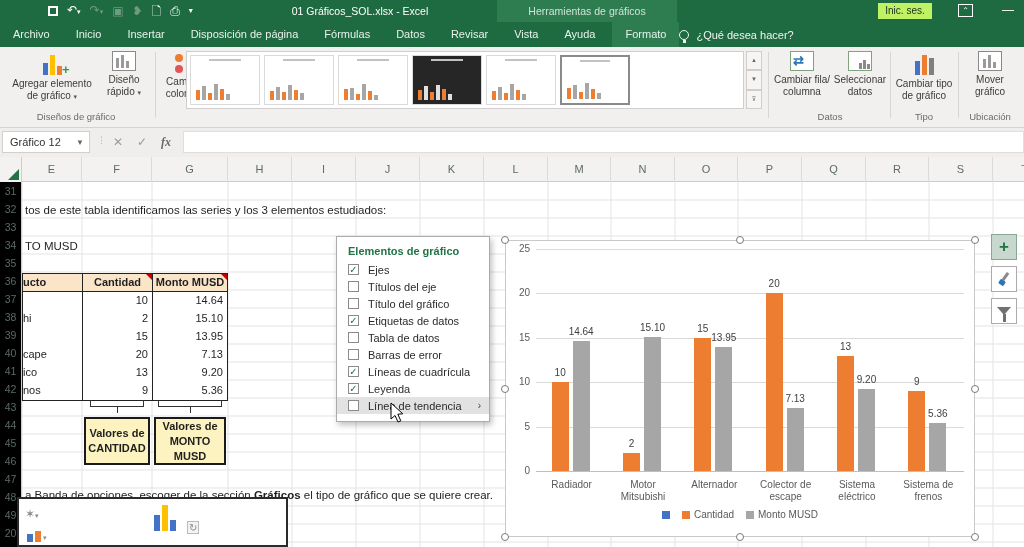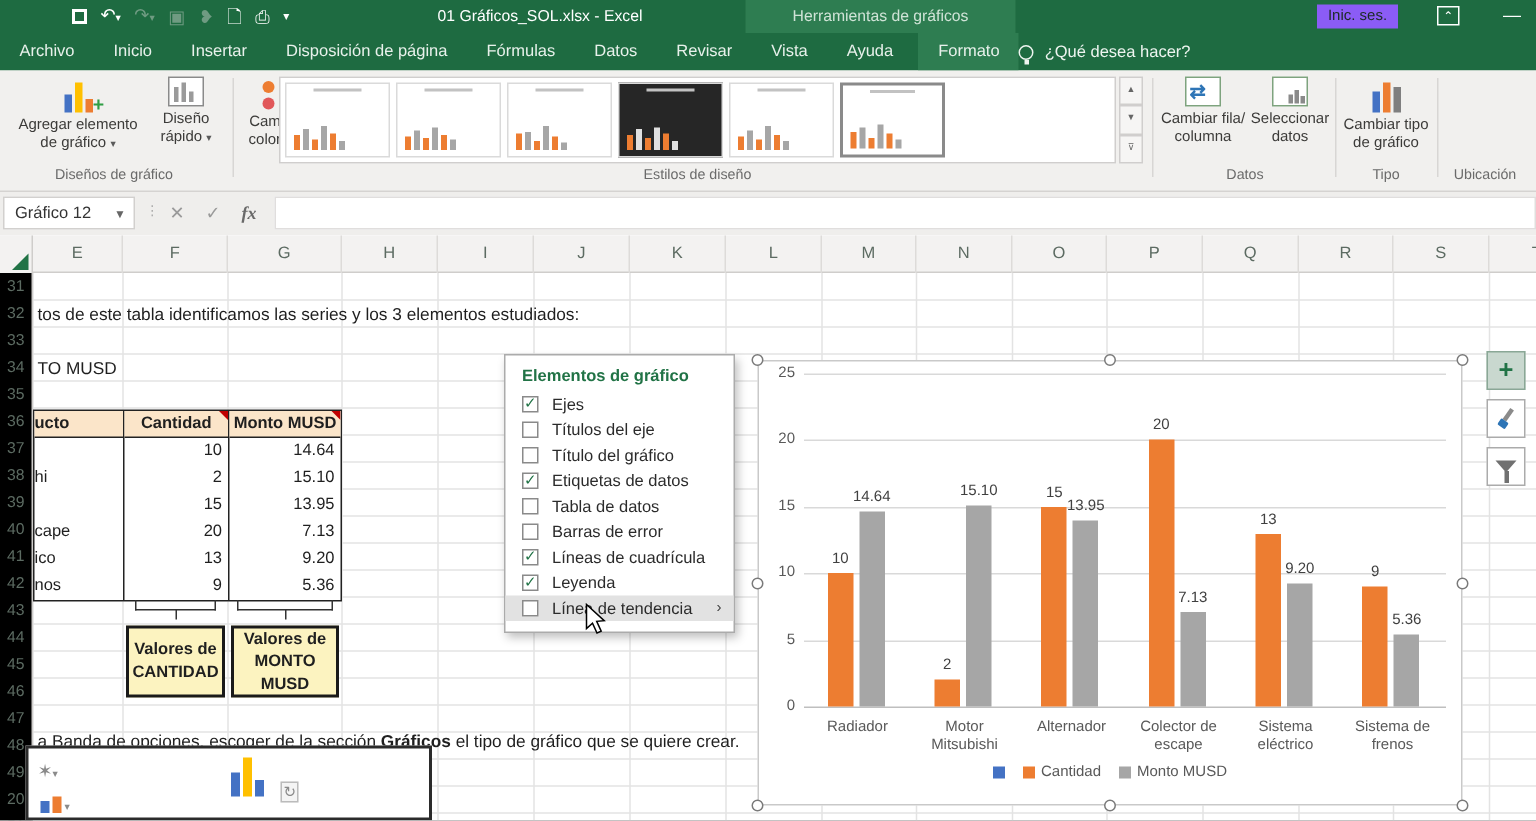--- a/index.html
+++ b/index.html
@@ -9,21 +9,21 @@
   
   #titlebar{position:absolute;left:0;top:0;width:1024px;height:22px;background:#1e6b41;}
   #ctx-band{position:absolute;left:497px;top:0;width:180px;height:22px;background:#2e7d51;color:#cfe3d6;
     font-size:10.5px;text-align:center;line-height:22px;}
   #qat{position:absolute;left:48px;top:0;height:22px;display:flex;align-items:center;gap:9px;}
   .qicon{color:#fff;font-size:12px;line-height:22px;}
   .qicon.dim{color:#6f9b82;}
   .disk{width:10px;height:10px;border:2px solid #fff;}
   #title-text{position:absolute;left:240px;top:0;width:240px;height:22px;color:#fff;font-size:10.5px;
     text-align:center;line-height:22px;}
-  #signin{position:absolute;left:878px;top:3px;width:54px;height:16px;background:#8b5cf6;color:#1b2b22;
+  #signin{position:absolute;left:878px;top:3px;width:54px;height:16px;background:#bef264;color:#1b2b22;
     font-size:10px;text-align:center;line-height:16px;}
   #ribbon-disp{position:absolute;left:958px;top:4px;width:15px;height:13px;border:1px solid #fff;color:#fff;
     font-size:8px;text-align:center;line-height:12px;}
   #min-btn{position:absolute;left:1000px;top:2px;width:16px;height:18px;color:#fff;font-size:12px;
     text-align:center;line-height:16px;}
 
   
   #menurow{position:absolute;left:0;top:22px;width:1024px;height:25px;background:#1e6b41;display:flex;}
   .mtab{color:#e8f1eb;font-size:11px;line-height:25px;padding:0 13px;white-space:nowrap;}
   #ctx-zone{display:flex;background:#2e7d51;margin-left:4px;}
@@ -264,21 +264,20 @@
           <i style="height: 16px; background: rgb(166, 166, 166);"></i>
           <i style="height: 10px; background: rgb(237, 125, 49);"></i>
           <i style="height: 6px; background: rgb(166, 166, 166);"></i>
         </div>
       </div>
     <div id="gal-btns">
       <div>▲</div>
       <div>▼</div>
       <div>⊽</div>
     </div>
-    <div class="glabel" style="left:186px;width:558px">Estilos de diseño</div>
     <div class="rsep" style="left:768px"></div>
 
     <div class="bigbtn" style="left:772px;width:60px">
       <span class="table-ic">
           <span class="swap">⇄</span>
         </span>
       <span class="lbl"><span>Cambiar fila/</span><br><span>columna</span></span>
     </div>
     <div class="bigbtn" style="left:832px;width:56px">
       <span class="table-ic">
@@ -297,20 +296,30 @@
       <span class="ic-bars">
         <i style="background:#4472C4;height:14px"></i>
           <i style="background:#ED7D31;height:20px"></i>
           <i style="background:#7f7f7f;height:17px"></i>
       </span>
       <span class="lbl"><span>Cambiar tipo</span><br><span>de gráfico</span></span>
     </div>
     <div class="glabel" style="left:892px;width:64px">Tipo</div>
     <div class="rsep" style="left:958px"></div>
 
+    <div class="bigbtn" style="left:962px;width:56px">
+      <span class="ic-box">
+        <span style="position:absolute;left:4px;bottom:2px;display:flex;gap:2px;align-items:flex-end">
+          <i style="display:block;width:3px;height:9px;background:#9a9a9a"></i>
+            <i style="display:block;width:3px;height:13px;background:#9a9a9a"></i>
+            <i style="display:block;width:3px;height:6px;background:#9a9a9a"></i>
+        </span>
+      </span>
+      <span class="lbl"><span>Mover</span><br><span>gráfico</span></span>
+    </div>
     <div class="glabel" style="left:960px;width:60px">Ubicación</div>
   </div>
 
   <div id="fbar">
     <div id="namebox"><span>Gráfico 12</span><span class="nb-caret">▼</span></div>
     <div id="fdots">⋮</div>
     <div class="fbtn" style="left:108px">✕</div>
     <div class="fbtn" style="left:132px">✓</div>
     <div class="fbtn" id="fx" style="left:156px">fx</div>
     <div id="finput"></div>

